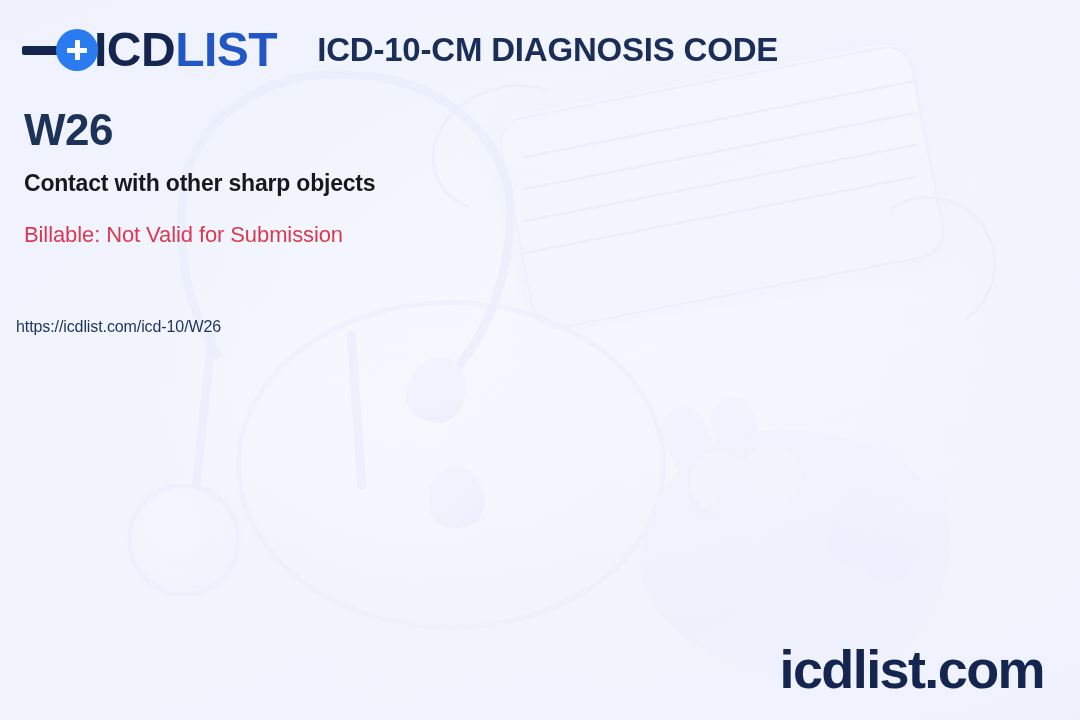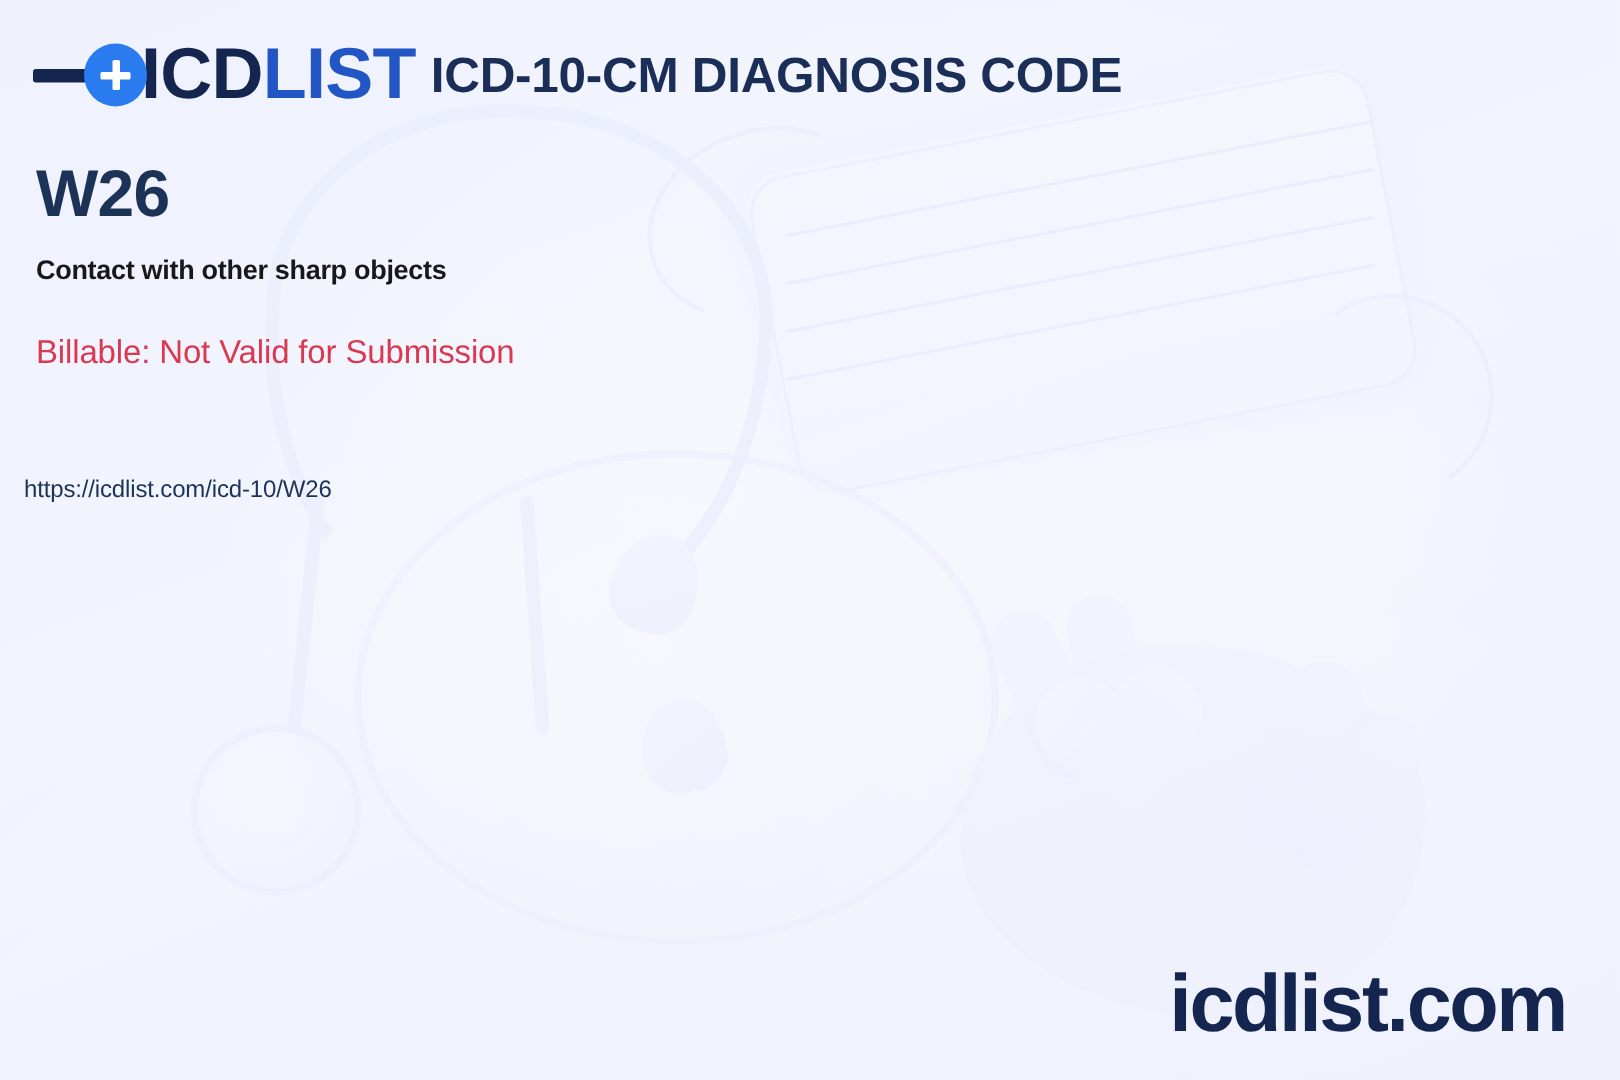--- a/index.html
+++ b/index.html
@@ -231,40 +231,40 @@
     font-size: 48px;
     font-weight: bold;
     letter-spacing: -0.5px;
     line-height: 1;
     margin-left: -4px;
   }
   .logo-word .w-icd { color: #14264f; }
   .logo-word .w-list { color: #2256c4; }
 
   .header-title {
-    margin-left: 10px;
+    margin-left: 40px;
     font-size: 33px;
     font-weight: bold;
     color: #1b2e57;
     letter-spacing: -0.2px;
     white-space: nowrap;
   }
 
   
   .info { position: absolute; left: 24px; top: 108px; }
   .code {
     font-size: 44px;
     font-weight: bold;
     color: #1c3357;
     letter-spacing: -0.5px;
     line-height: 1;
     margin: 0 0 18px 0;
   }
   .desc {
-    font-size: 18px;
+    font-size: 23px;
     font-weight: bold;
     color: #18181b;
     letter-spacing: -0.2px;
     margin: 0;
   }
   .billable {
     position: absolute;
     left: 24px; top: 222px;
     font-size: 22px;
     font-weight: normal;

